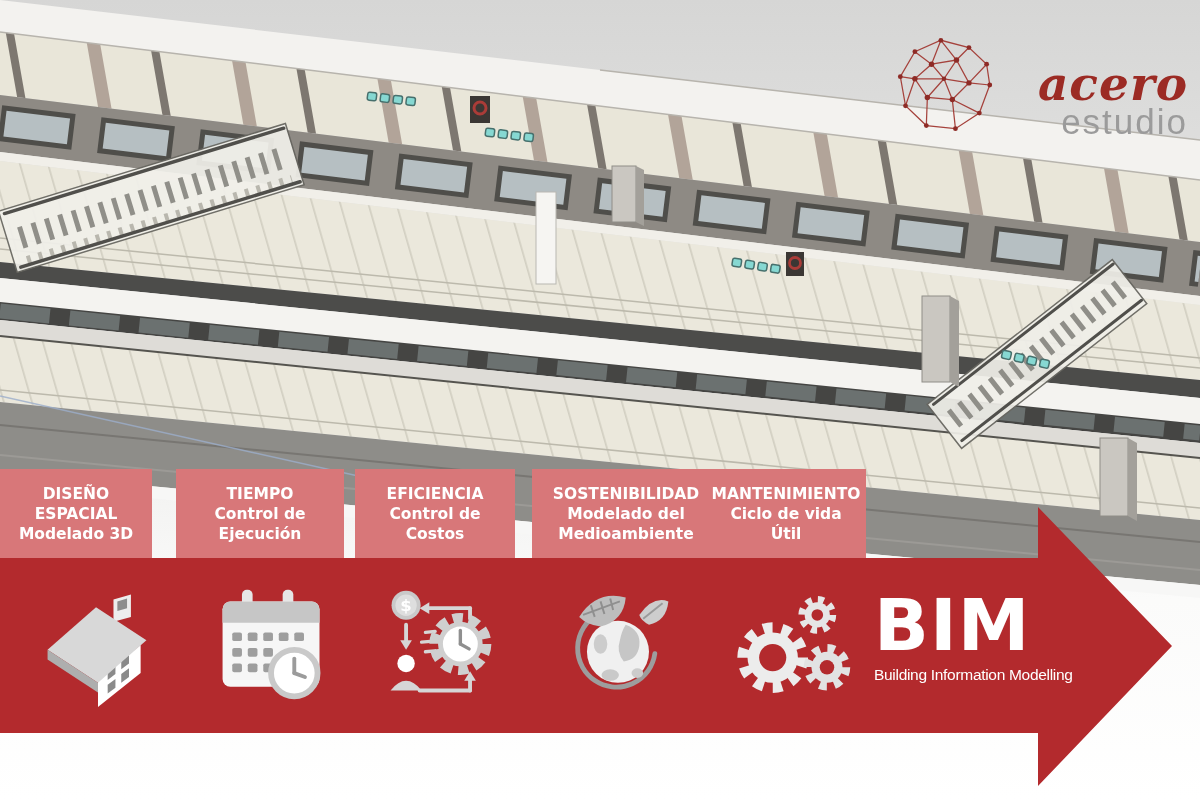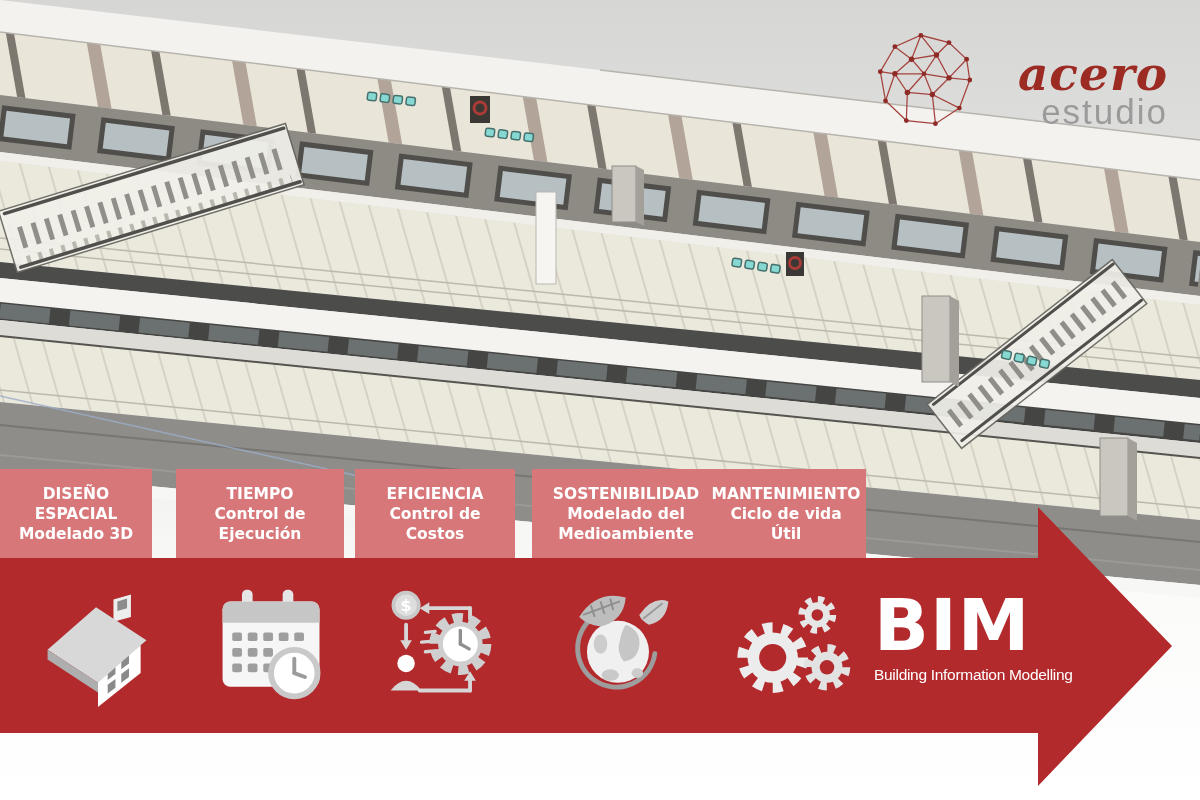--- a/index.html
+++ b/index.html
@@ -1,20 +1,20 @@
 <!DOCTYPE html>
 <html><head>
 <meta charset="utf-8">
 <style>
   html,body{margin:0;padding:0;background:#ffffff;}
   .stage{position:relative;width:1200px;height:800px;overflow:hidden;
          font-family:"DejaVu Sans","Liberation Sans",sans-serif;background:#fff;}
   .bg{position:absolute;left:0;top:0;z-index:0;}
   
-  .logo{position:absolute;left:872px;top:22px;width:300px;height:115px;z-index:5;display:flex;align-items:center;}
+  .logo{position:absolute;left:892px;top:22px;width:300px;height:115px;z-index:5;display:flex;align-items:flex-end;}
   .logo-mark{width:104px;height:104px;flex:0 0 auto;}
   .logo-text{margin-left:14px;margin-top:16px;text-align:right;width:178px;}
   .logo-brand{display:block;font-family:"DejaVu Serif","Liberation Serif",serif;
       font-style:italic;font-weight:bold;font-size:47px;line-height:50px;color:#9c2b24;letter-spacing:1px;}
   .logo-sub{display:block;font-family:Liberation Sans, sans-serif;font-size:35px;line-height:30px;
       color:#9b9b9b;letter-spacing:2px;margin-top:-2px;}
   
   .step{position:absolute;top:469px;height:89px;background:#d87779;z-index:3;
         display:flex;flex-direction:column;justify-content:center;text-align:center;
         color:#fff;font-weight:bold;font-size:15.5px;line-height:20px;}

